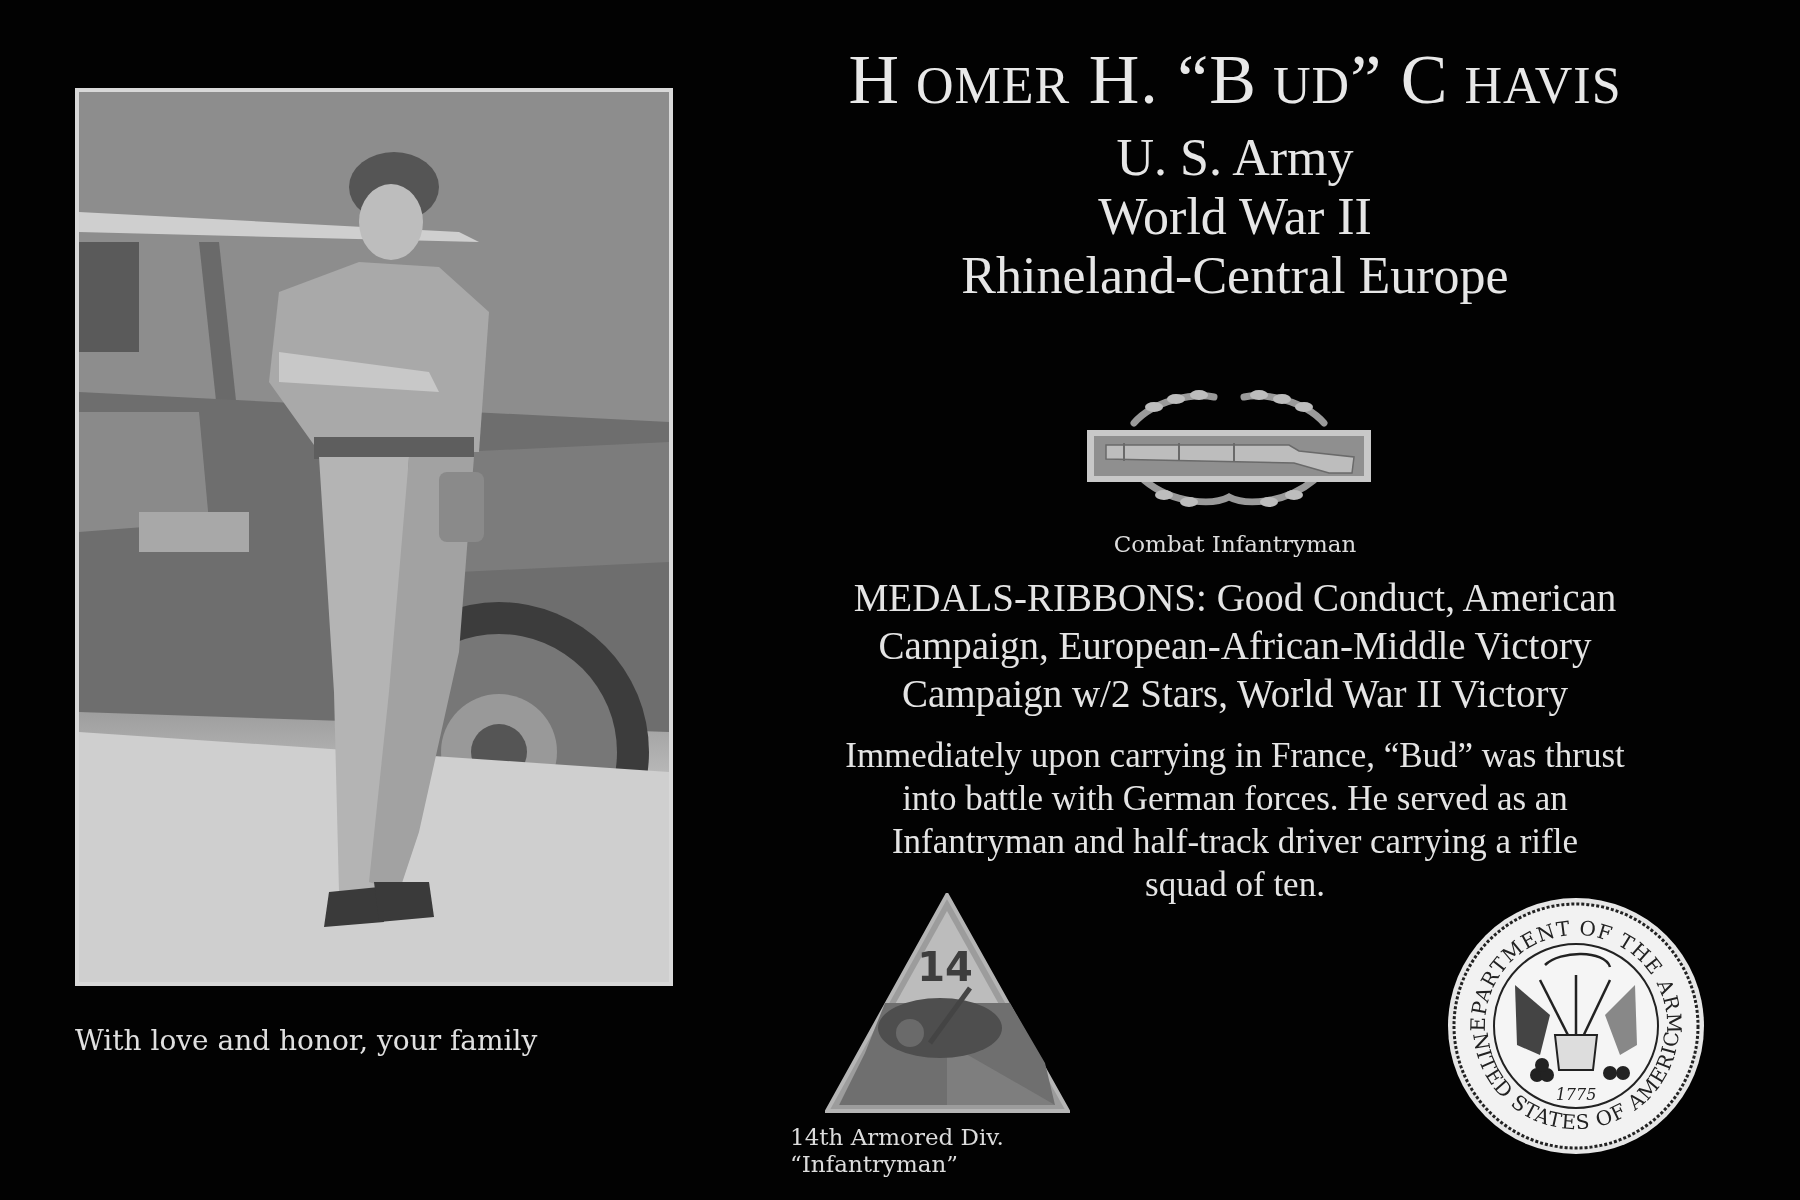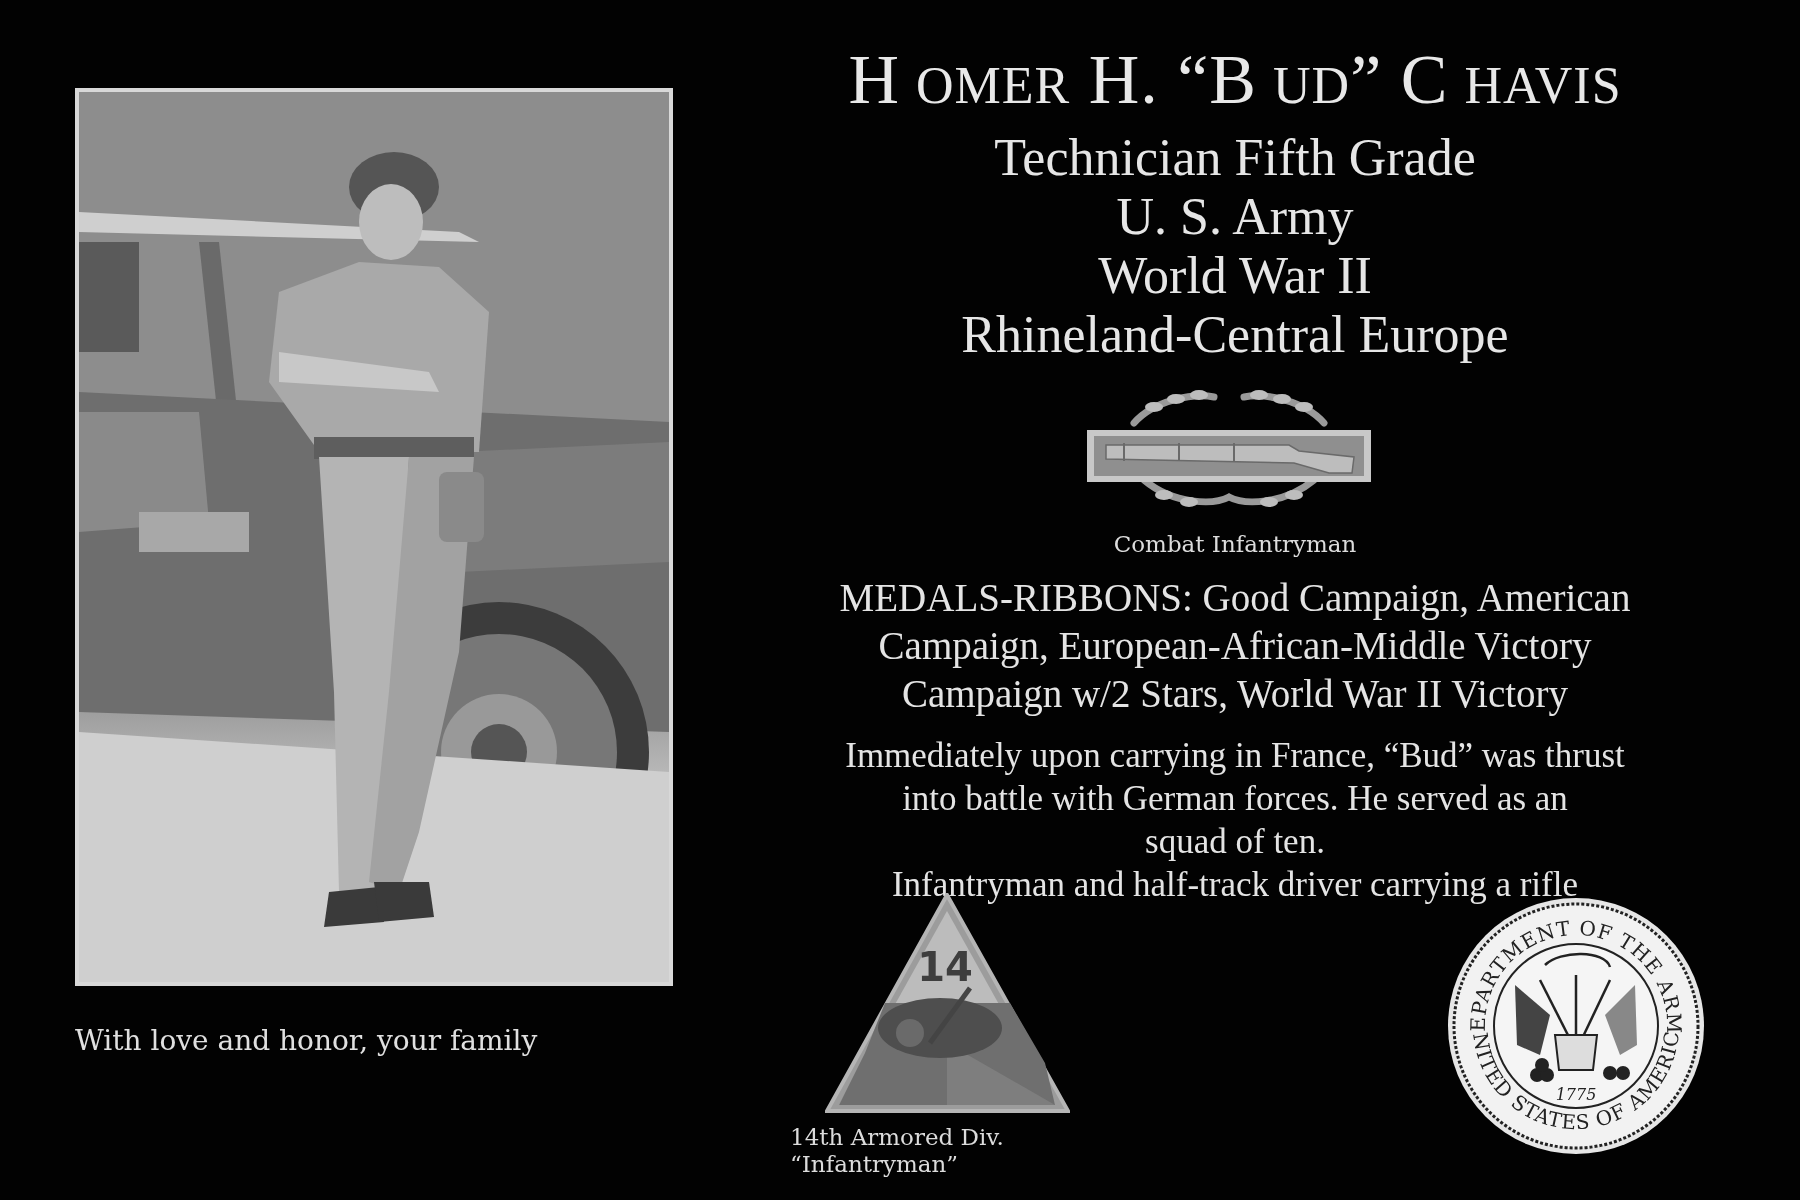--- a/index.html
+++ b/index.html
@@ -60,39 +60,38 @@
       </svg>
     </div>
   </div>
 
   <div class="caption-left">With love and honor, your family</div>
 
   <div class="right">
     <div class="name"><span>H</span><span class="sc">OMER</span><span> H. “</span><span>B</span><span class="sc">UD</span><span>” </span><span>C</span><span class="sc">HAVIS</span></div>
 
     <div class="lines">
-      <div>Technician Fifth Grade</div>
       <div>U. S. Army</div>
       <div>World War II</div>
       <div>Rhineland-Central Europe</div>
     </div>
 
     <div class="badge-label">Combat Infantryman</div>
 
     <div class="medals">
-      <div>MEDALS-RIBBONS:  Good Campaign, American</div>
+      <div>MEDALS-RIBBONS:  Good Conduct, American</div>
       <div>Campaign, European-African-Middle Victory</div>
       <div>Campaign w/2 Stars, World War II Victory</div>
     </div>
 
     <div class="bio">
       <div>Immediately upon carrying in France, “Bud” was thrust</div>
       <div>into battle with German forces.  He served as an</div>
+      <div>Infantryman and half-track driver carrying a rifle</div>
       <div>squad of ten.</div>
-      <div>Infantryman and half-track driver carrying a rifle</div>
     </div>
   </div>
 
   <svg class="badge" viewBox="0 0 290 130">
     <g fill="none" stroke="#9a9a9a" stroke-width="7" stroke-linecap="round">
       <path d="M50 38 C70 15 110 8 130 12"></path>
       <path d="M240 38 C220 15 180 8 160 12"></path>
       <path d="M60 95 C90 120 130 120 145 112 C160 120 200 120 230 95"></path>
     </g>
     <g fill="#bdbdbd">

